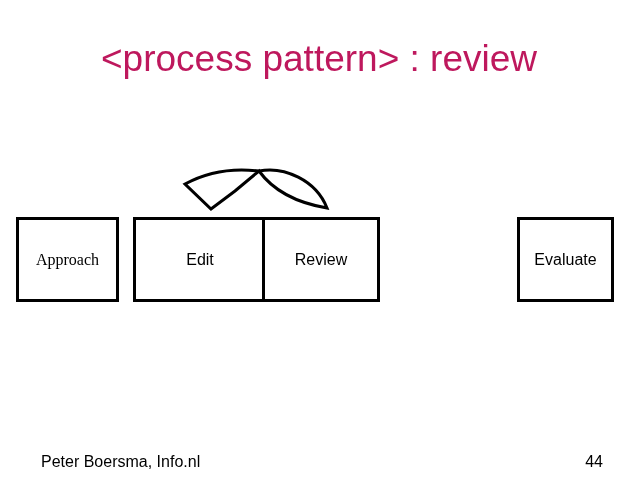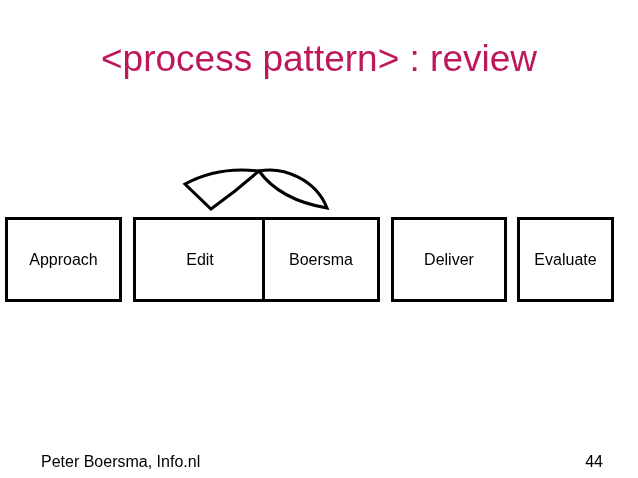--- a/index.html
+++ b/index.html
@@ -32,21 +32,21 @@
     top: 217px;
     height: 85px;
     border: 3px solid #000000;
     background: #ffffff;
     display: flex;
     align-items: center;
     justify-content: center;
     font-size: 16px;
     color: #000000;
   }
-  .box-0 { left: 5px;   width: 117px; }
+  .box-0 { left: 16px;   width: 103px; font-family: Liberation Serif, serif; }
   .box-1 { left: 133px; width: 134px; }
   .box-2 { left: 262px; width: 118px; }
   .box-3 { left: 391px; width: 116px; }
   .box-4 { left: 517px; width: 97px; }
   .loop-arrow {
     position: absolute;
     left: 174px;
     top: 161px;
     width: 166px;
     height: 56px;
@@ -82,24 +82,21 @@
              Z" fill="#ffffff" stroke="#000000" stroke-width="3" stroke-linejoin="miter" stroke-miterlimit="8"></path>
   </svg>
 
   <div class="process-box box-0">
     <span>Approach</span>
   </div>
   <div class="process-box box-1">
     <span>Edit</span>
   </div>
   <div class="process-box box-2">
-    <span>Boersma</span>
-  </div>
-  <div class="process-box box-3">
-    <span>Deliver</span>
+    <span>Review</span>
   </div>
   <div class="process-box box-4">
     <span>Evaluate</span>
   </div>
 
   <div class="slide-footer">
     <span class="footer-left">Peter Boersma, Info.nl</span>
     <span class="footer-right">44</span>
   </div>
 

